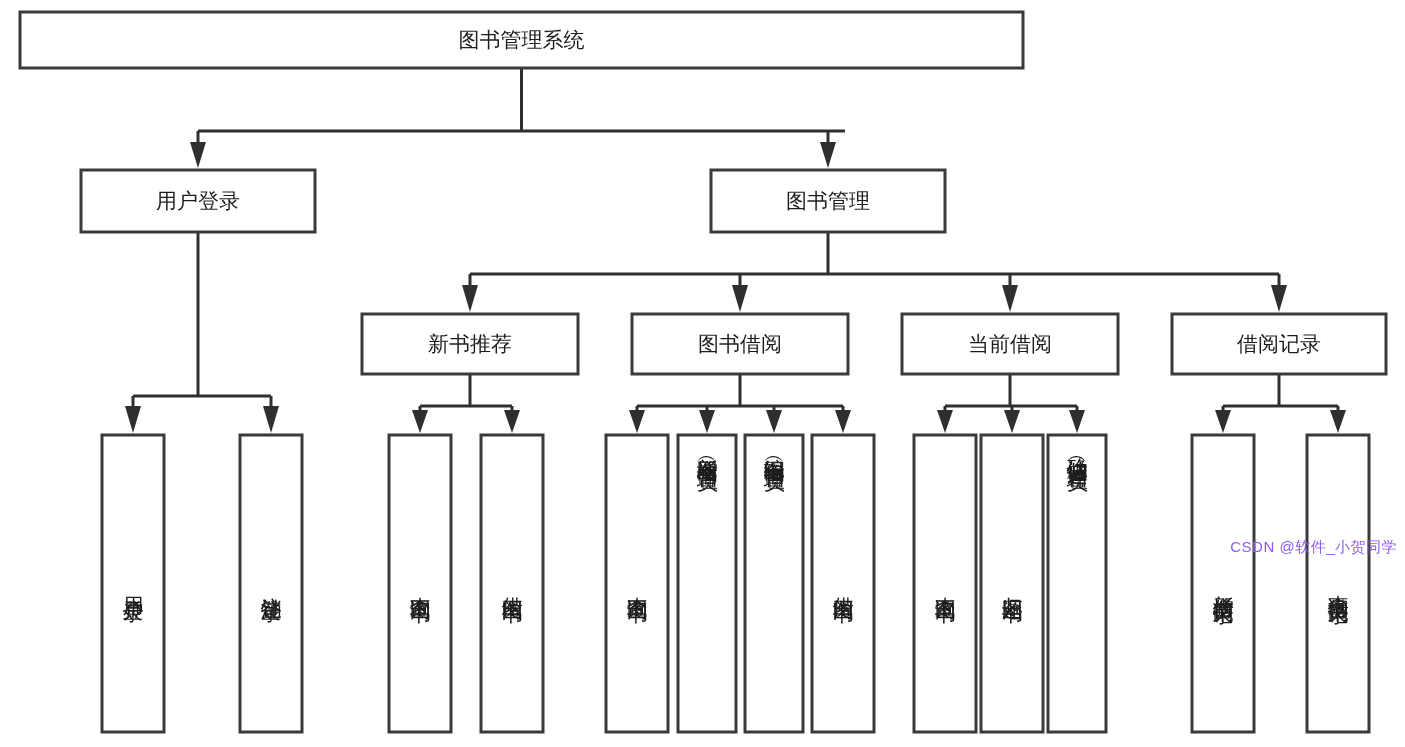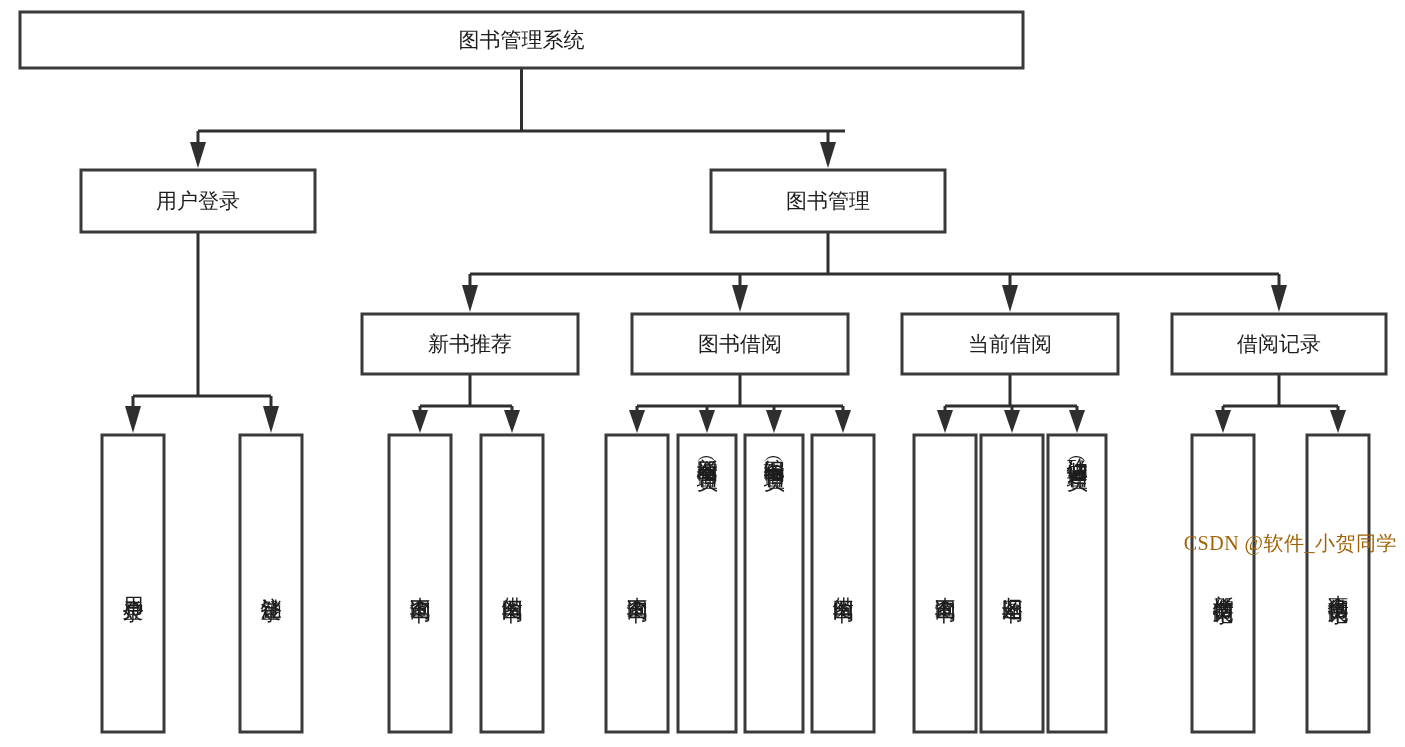--- a/index.html
+++ b/index.html
@@ -66,23 +66,23 @@
     font-size: 21px;
     line-height: 1.08;
     letter-spacing: 2px;
     color: #1d1d1d;
     white-space: nowrap;
   }
   .watermark {
     position: absolute;
     right: 8px;
     bottom: 4px;
-    font-family: Liberation Serif, serif;
-    font-size: 20px;
-    color: #a16207;
+    font-family: Liberation Sans, sans-serif;
+    font-size: 15px;
+    color: #8b5cf6;
     letter-spacing: 0.5px;
     white-space: nowrap;
   }
 </style>
 </head>
 <body>
 
 <div id="diagram-root">
 
   <svg class="diagram-canvas" viewBox="0 0 1405 747" xmlns="http://www.w3.org/2000/svg">

